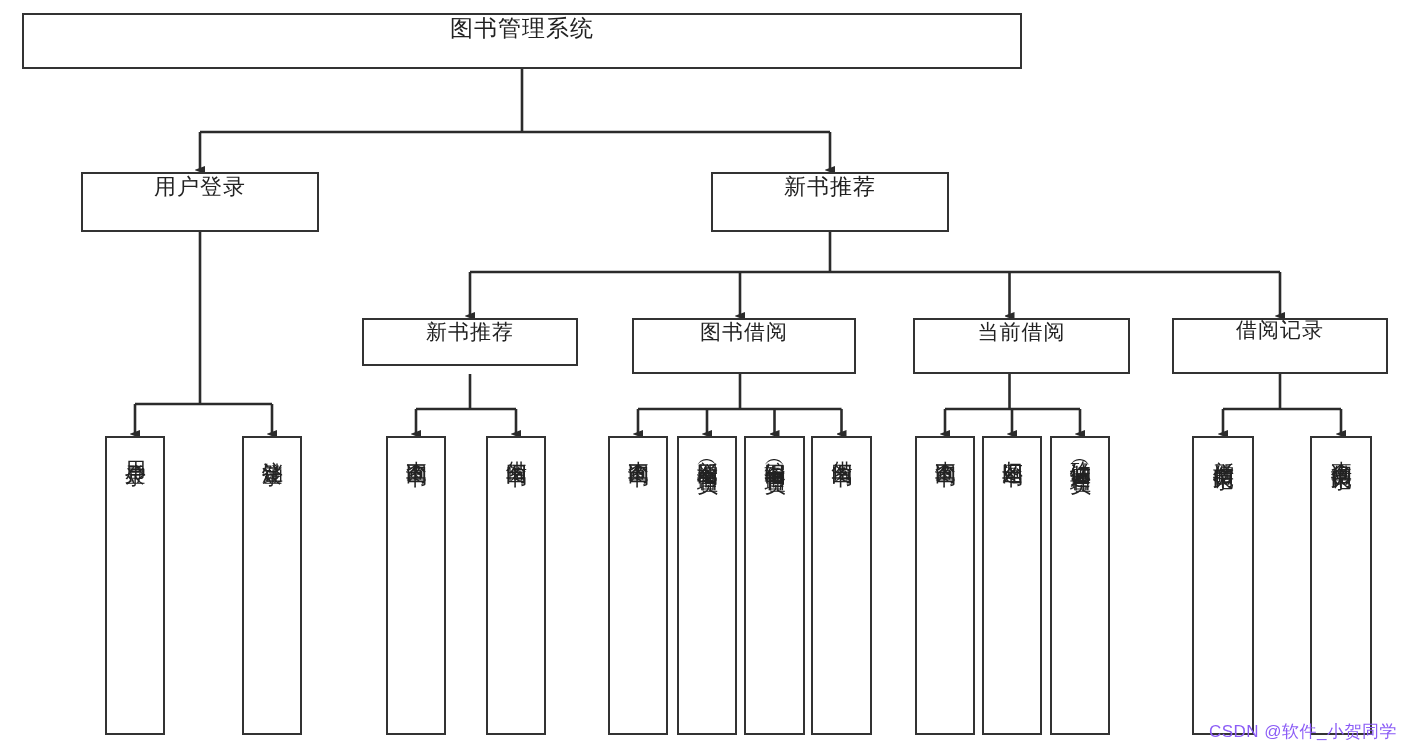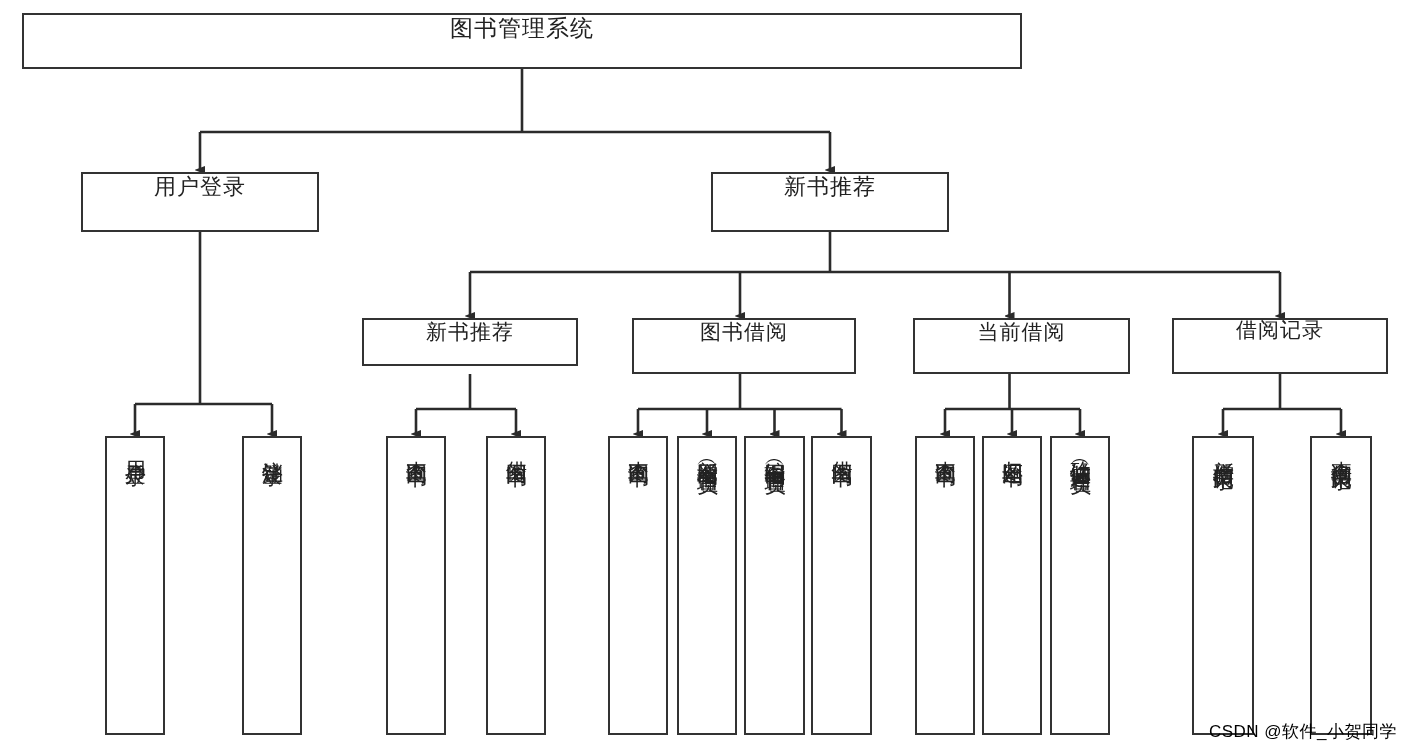--- a/index.html
+++ b/index.html
@@ -61,21 +61,21 @@
   }
   .htext {
     display: block;
     letter-spacing: 1px;
   }
   #watermark {
     position: absolute;
     right: 8px;
     bottom: 4px;
     font-size: 17px;
-    color: #000000;
+    color: #8b5cf6;
     letter-spacing: 0.5px;
     white-space: nowrap;
     font-family: "Liberation Sans", "DejaVu Sans", sans-serif;
   }
 </style>
 </head>
 <body>
 
 <div id="canvas">
 

